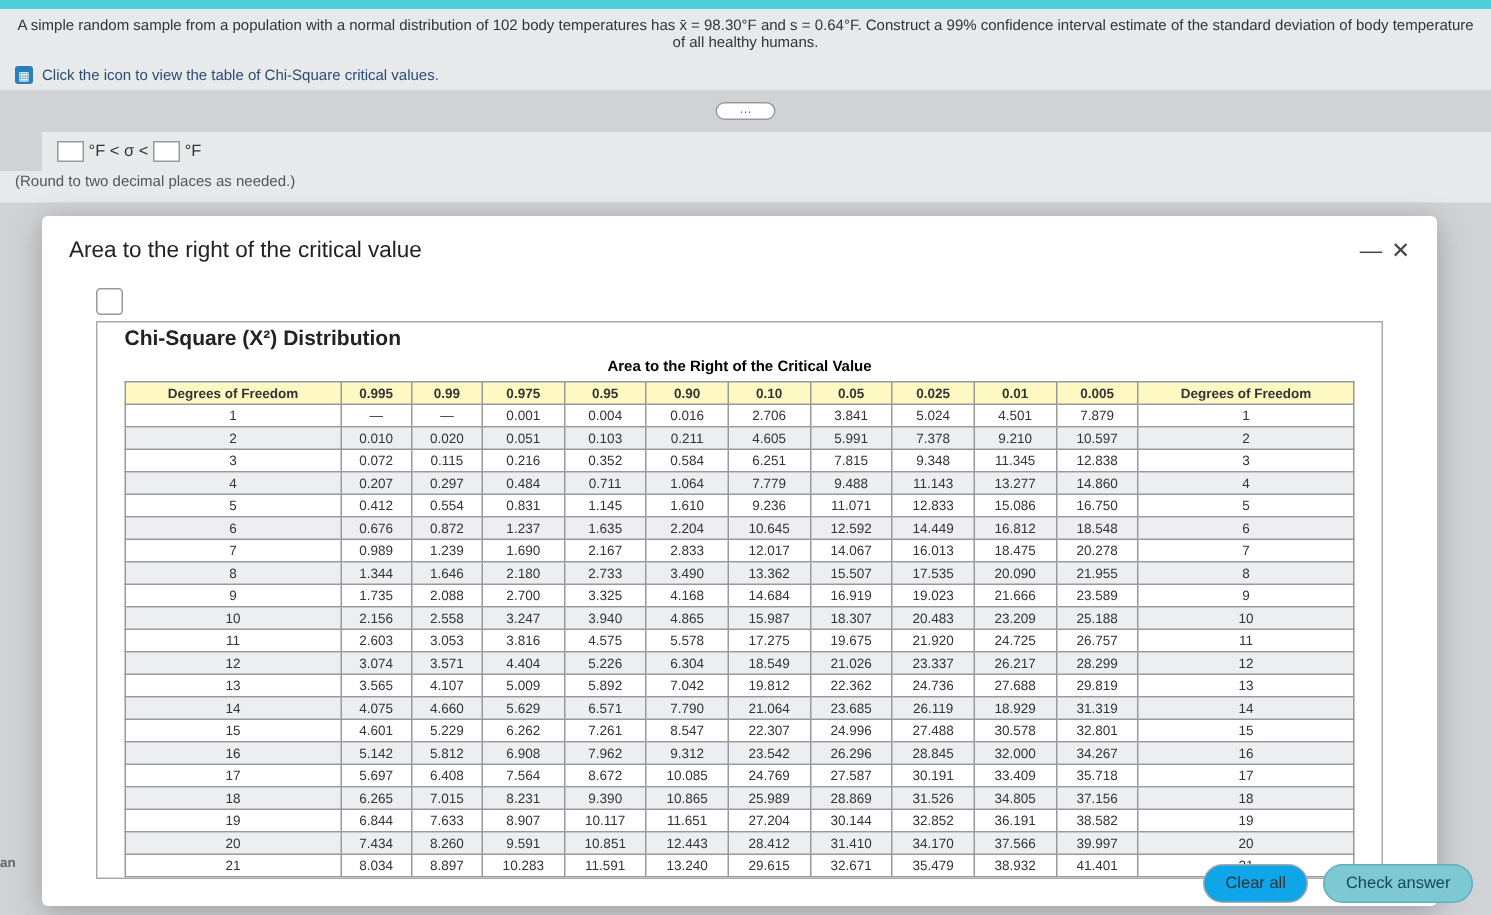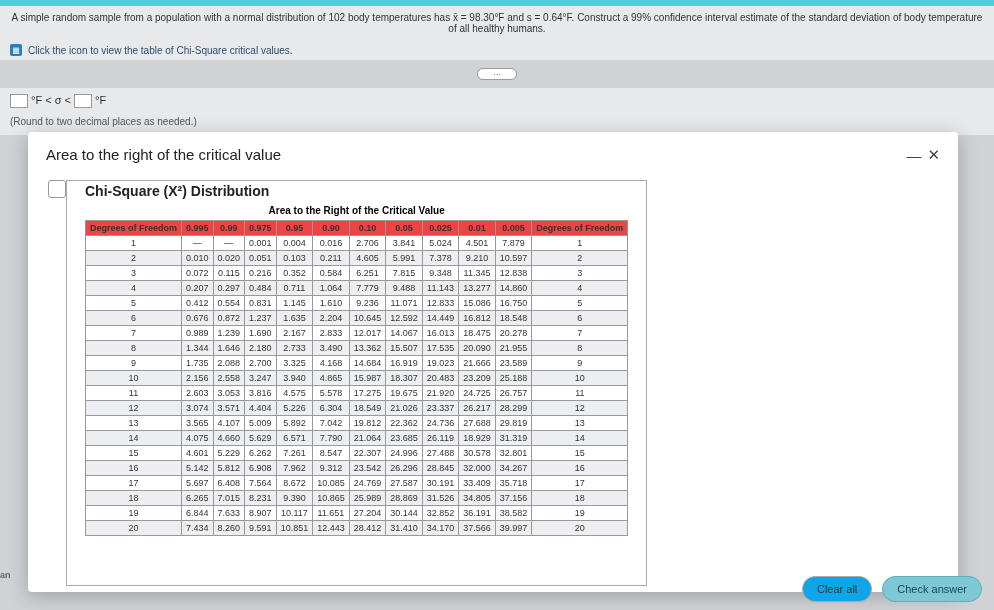--- a/index.html
+++ b/index.html
@@ -3,35 +3,35 @@
 <meta charset="utf-8">
 <style>
 * { margin: 0; padding: 0; box-sizing: border-box; font-family: Arial, sans-serif; }
 body { background: #d0d2d6; width: 994px; height: 610px; overflow: hidden; position: relative; }
 .top-bar { background: #4dd0d9; height: 6px; }
 .problem { background: #e8e9eb; padding: 6px 10px; font-size: 10px; color: #333; text-align: center; }
 .link-row { background: #e8e9eb; padding: 4px 10px; font-size: 10px; display: flex; align-items: center; gap: 6px; color: #2b4c72; }
 .link-icon { width: 12px; height: 12px; background: #2b7fb8; border-radius: 2px; display: flex; align-items: center; justify-content: center; color: white; font-size: 8px; }
 .collapse { display: flex; justify-content: center; padding: 8px 0; }
 .collapse-handle { width: 40px; height: 12px; border: 1px solid #999; border-radius: 6px; background: #fff; display: flex; align-items: center; justify-content: center; font-size: 8px; color: #666; }
-.answer-area { background: #e8e9eb; padding: 6px 10px; font-size: 11px; color: #333; }
+.answer-area { background: #e8e9eb; padding: 6px 10px; font-size: 11px; color: #333; margin-left: 28px; }
 .answer-area .box { display: inline-block; width: 18px; height: 14px; border: 1px solid #999; background: #fff; vertical-align: middle; }
 .hint { font-size: 10px; color: #555; padding: 2px 10px 8px; background: #e8e9eb; }
-.modal { position: absolute; left: 28px; top: 132px; width: 930px; height: 460px; background: #fff; border-radius: 4px; box-shadow: 0 4px 20px rgba(0,0,0,.25); overflow: hidden; display: flex; flex-direction: column; }
+.modal { position: absolute; left: 28px; top: 144px; width: 930px; height: 460px; background: #fff; border-radius: 4px; box-shadow: 0 4px 20px rgba(0,0,0,.25); overflow: hidden; display: flex; flex-direction: column; }
 .modal-title { font-size: 15px; padding: 14px 18px 10px; color: #222; display: flex; justify-content: space-between; }
 .modal-close { display: flex; gap: 6px; align-items: center; color: #444; }
 .modal-close span { cursor: pointer; }
-.modal-body { padding: 6px 20px; overflow: hidden; flex: 1; display: flex; flex-direction: row; }
+.modal-body { padding: 6px 36px; overflow: hidden; flex: 1; display: flex; flex-direction: column; }
 .browser-icon { width: 18px; height: 18px; border: 1px solid #999; border-radius: 3px; margin-bottom: 4px; }
 .dist-title { font-size: 14px; font-weight: bold; color: #222; padding: 2px 0 6px 18px; }
 .sub-title { font-size: 10px; font-weight: bold; text-align: center; padding-bottom: 4px; }
 .table-wrap { flex: 1; overflow: hidden; padding: 0 18px; }
 table { border-collapse: collapse; width: 100%; font-size: 9px; }
 th, td { border: 1px solid #999; padding: 2px 4px; text-align: center; color: #333; }
-th { background: #ef4444; font-weight: bold; }
+th { background: #fef9c3; font-weight: bold; }
 tbody tr:nth-child(even) { background: #eceef1; }
 .buttons { position: absolute; right: 12px; bottom: 8px; display: flex; gap: 10px; }
 .btn { padding: 6px 14px; border-radius: 14px; font-size: 11px; border: 1px solid #aaa; background: #0ea5e9; color: #333; }
 .btn-primary { background: #7ec8d4; color: #104a55; border-color: #5fb0bd; }
 .side-label { position: absolute; left: 0; bottom: 30px; font-size: 9px; color: #666; writing-mode: horizontal-tb; font-weight: bold; }
 </style>
 </head>
 <body>
 
 <div class="top-bar"></div>
@@ -362,20 +362,34 @@
                 <td>9.591</td>
                 <td>10.851</td>
                 <td>12.443</td>
                 <td>28.412</td>
                 <td>31.410</td>
                 <td>34.170</td>
                 <td>37.566</td>
                 <td>39.997</td>
                 <td>20</td>
               </tr>
+              <tr>
+                <td>21</td>
+                <td>8.034</td>
+                <td>8.897</td>
+                <td>10.283</td>
+                <td>11.591</td>
+                <td>13.240</td>
+                <td>29.615</td>
+                <td>32.671</td>
+                <td>35.479</td>
+                <td>38.932</td>
+                <td>41.401</td>
+                <td>21</td>
+              </tr>
             </tbody>
         </table>
       </div>
     </div>
   </div>
 </div>
 
 <div class="side-label">an</div>
 
 <div class="buttons">

